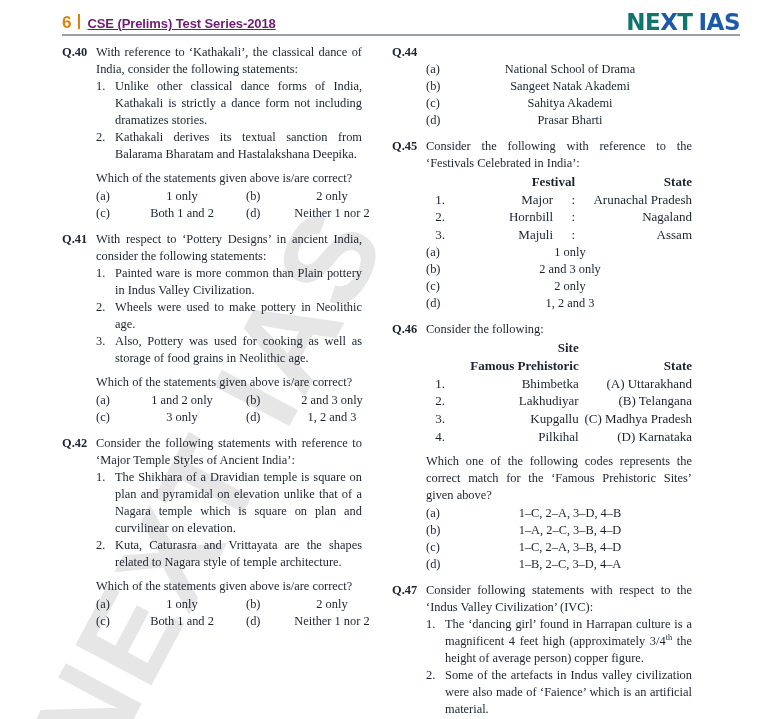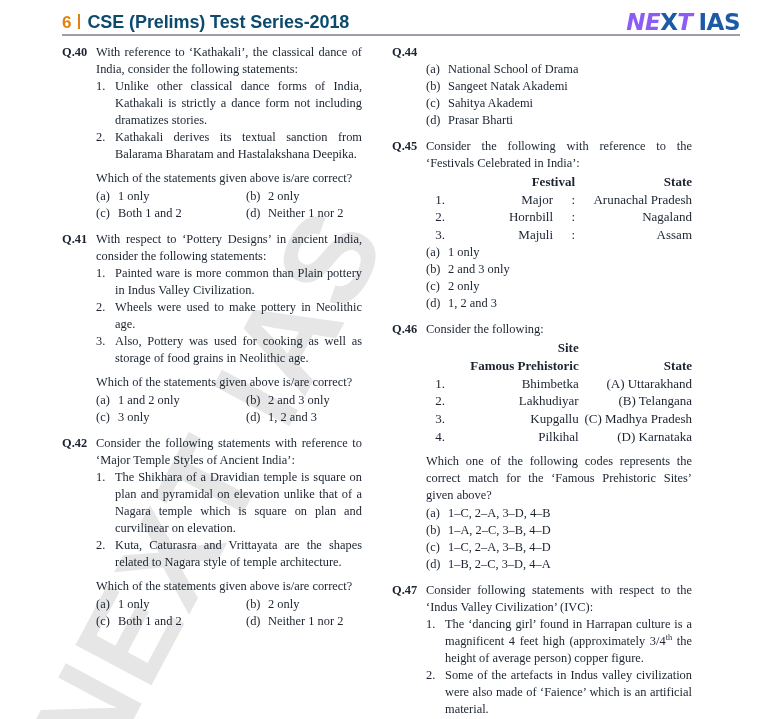--- a/index.html
+++ b/index.html
@@ -72,37 +72,38 @@
   }
   #header-divider {
     display: inline-block;
     width: 2px;
     height: 15px;
     background: #e0820f;
     position: relative;
     top: 1px;
   }
   #header-title {
-    font-size: 18px;
+    font-size: 13px;
     font-weight: 700;
-    color: #0c4a6e;
+    color: #701a75;
     letter-spacing: -0.1px;
     white-space: nowrap;
+    text-decoration: underline;
   }
   #brand-logo {
     font-family: "DejaVu Sans", "Liberation Sans", sans-serif;
     font-weight: 700;
     font-size: 23px;
     letter-spacing: -0.5px;
     line-height: 1;
     white-space: nowrap;
     position: relative;
     top: 2px;
   }
-  #brand-logo .red  { color: #8b5cf6; font-style: italic; }
+  #brand-logo .red  { color: #0f766e; }
   #brand-logo .blue { color: #1c5aa8; }
   #brand-logo .gap  { display: inline-block; width: 6px; }
   #header-rule {
     position: absolute;
     left: 62px;
     right: 28px;
     top: 34px;
     height: 2px;
     background: #9aa0a6;
   }
@@ -193,20 +194,21 @@
   .option {
     display: flex;
     align-items: flex-start;
     white-space: nowrap;
   }
   .opt-key {
     flex: 0 0 22px;
   }
   .opt-text {
     flex: 1 1 auto;
+    text-align: center;
   }
 
   
   .match-table {
     margin: 1px 0 0 34px;
     width: 266px;
     border-collapse: collapse;
   }
   .match-table td, .match-table th {
     padding: 0;

